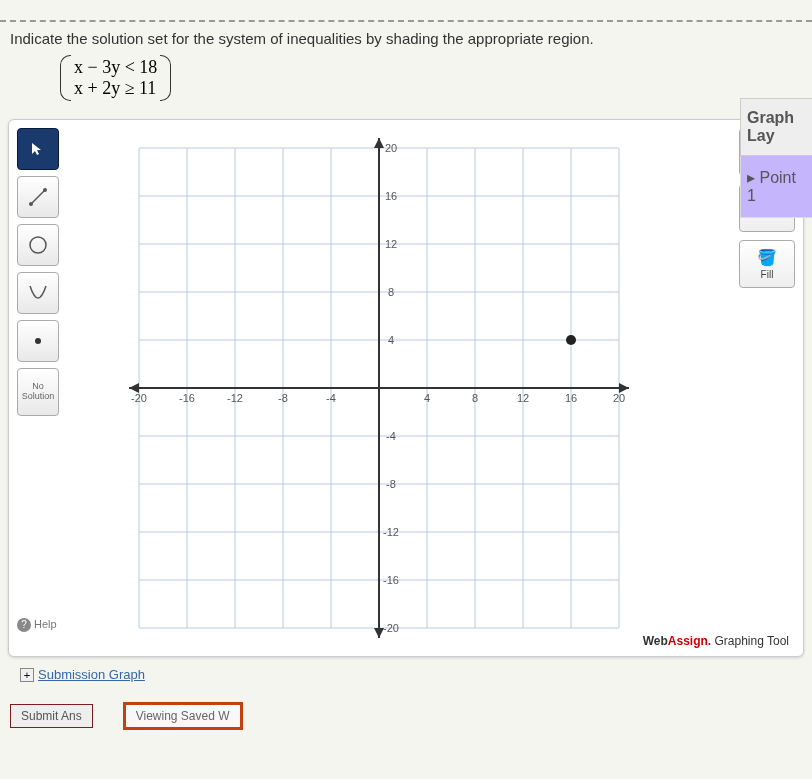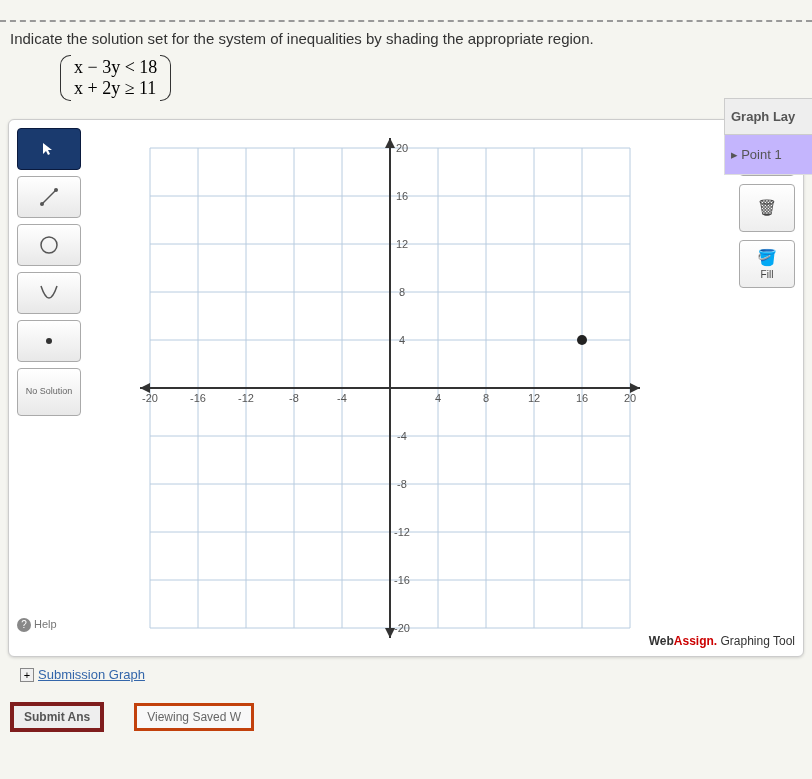--- a/index.html
+++ b/index.html
@@ -58,21 +58,21 @@
       position: relative;
       box-shadow: 0 1px 3px rgba(0,0,0,0.15);
     }
     .toolbar-left {
       display: flex;
       flex-direction: column;
       gap: 6px;
       padding-right: 8px;
     }
     .tool-btn {
-      width: 64px;
+      width: 42px;
       height: 42px;
       border: 1px solid #aaa;
       border-radius: 4px;
       background: linear-gradient(#fff, #e8e8e8);
       display: flex;
       align-items: center;
       justify-content: center;
       cursor: pointer;
       font-size: 16px;
     }
@@ -118,32 +118,32 @@
       font-size: 10px;
       color: #444;
     }
     .right-btn .icon {
       font-size: 16px;
       margin-bottom: 2px;
     }
     .branding {
       position: absolute;
       bottom: 8px;
-      right: 8px;
+      right: 14px;
       font-size: 12px;
       color: #333;
     }
     .branding .wa1 { color: #333; font-weight: bold; }
     .branding .wa2 { color: #c00; font-weight: bold; }
     .side-panel {
       position: absolute;
       right: 0;
       top: 98px;
-      width: 88px;
-      font-size: 13px;
+      width: 72px;
+      font-size: 16px;
       border-radius: 32px;
     }
     .side-panel .hdr {
       background: #eee;
       padding: 10px 6px;
       font-weight: bold;
       color: #555;
       border: 1px solid #ccc;
       border-right: none;
     }
@@ -192,26 +192,25 @@
       font-size: 10px;
       margin-right: 3px;
     }
     .bottom-row {
       margin: 20px 10px 0;
       display: flex;
       gap: 30px;
       align-items: center;
     }
     .submit-btn {
-      border: 4px solid #7f1d1d;
+      border: 1px solid #7f1d1d;
       padding: 4px 10px;
       background: #eee;
       font-size: 12px;
       color: #555;
-      font-weight: bold;
     }
     .viewing {
       border: 3px solid #c2410c;
       padding: 4px 10px;
       font-size: 12px;
       color: #666;
       background: #f8f8f8;
     }
   </style>
 </head>

